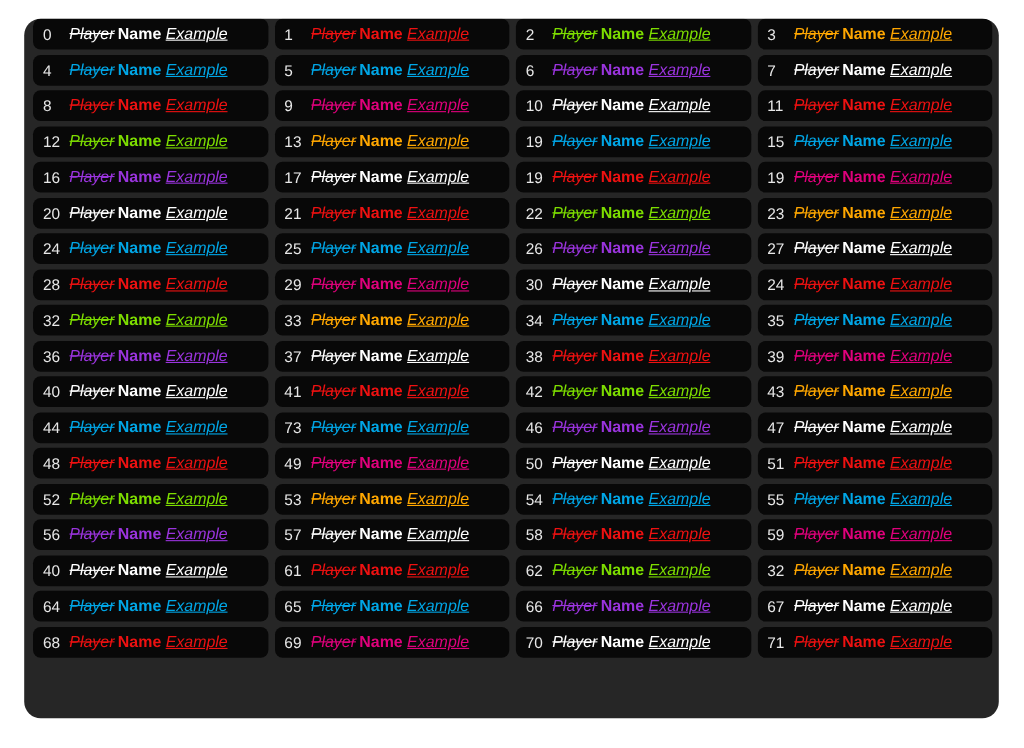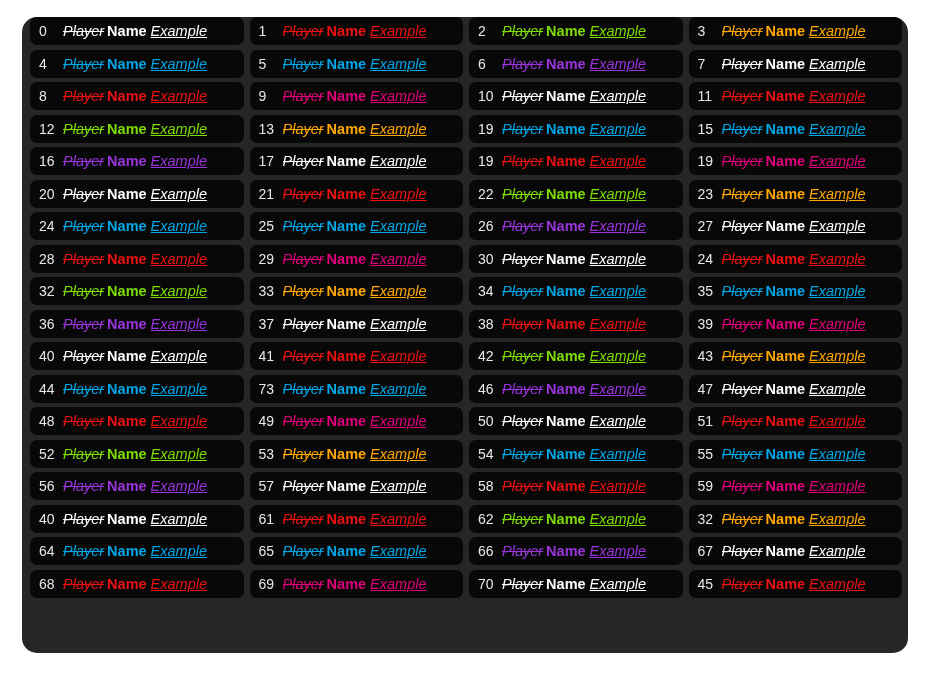--- a/index.html
+++ b/index.html
@@ -412,19 +412,19 @@
         </div>
         <div class="player-cell">
           <span class="player-index">69</span>
           <span class="player-text c-magenta"><span class="pt-player">Player</span><span class="pt-name">Name</span><span class="pt-example">Example</span></span>
         </div>
         <div class="player-cell">
           <span class="player-index">70</span>
           <span class="player-text c-white"><span class="pt-player">Player</span><span class="pt-name">Name</span><span class="pt-example">Example</span></span>
         </div>
         <div class="player-cell">
-          <span class="player-index">45</span>
+          <span class="player-index">71</span>
           <span class="player-text c-red"><span class="pt-player">Player</span><span class="pt-name">Name</span><span class="pt-example">Example</span></span>
         </div>
       </div>
   </div>
 
 </div>
 
 </body></html>

